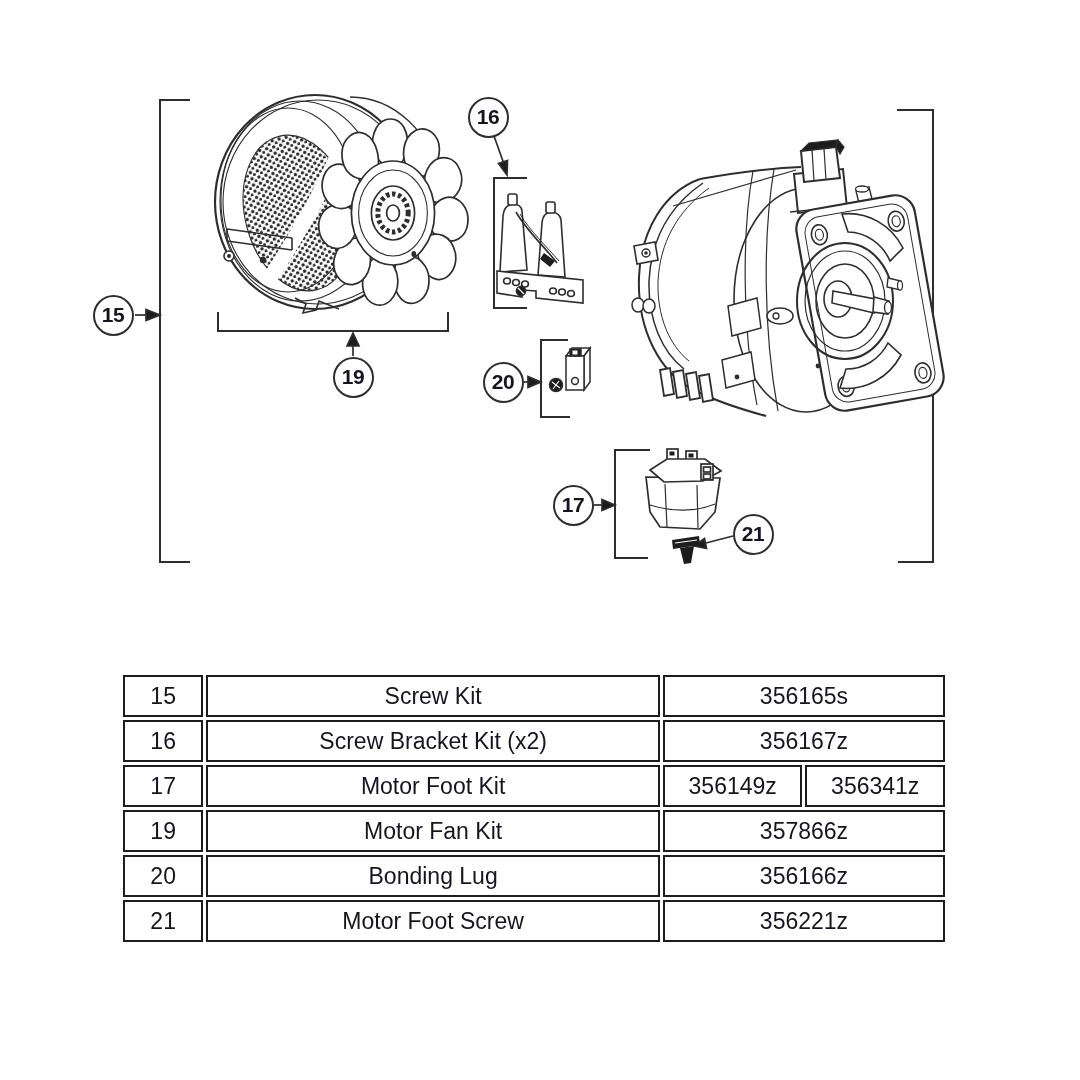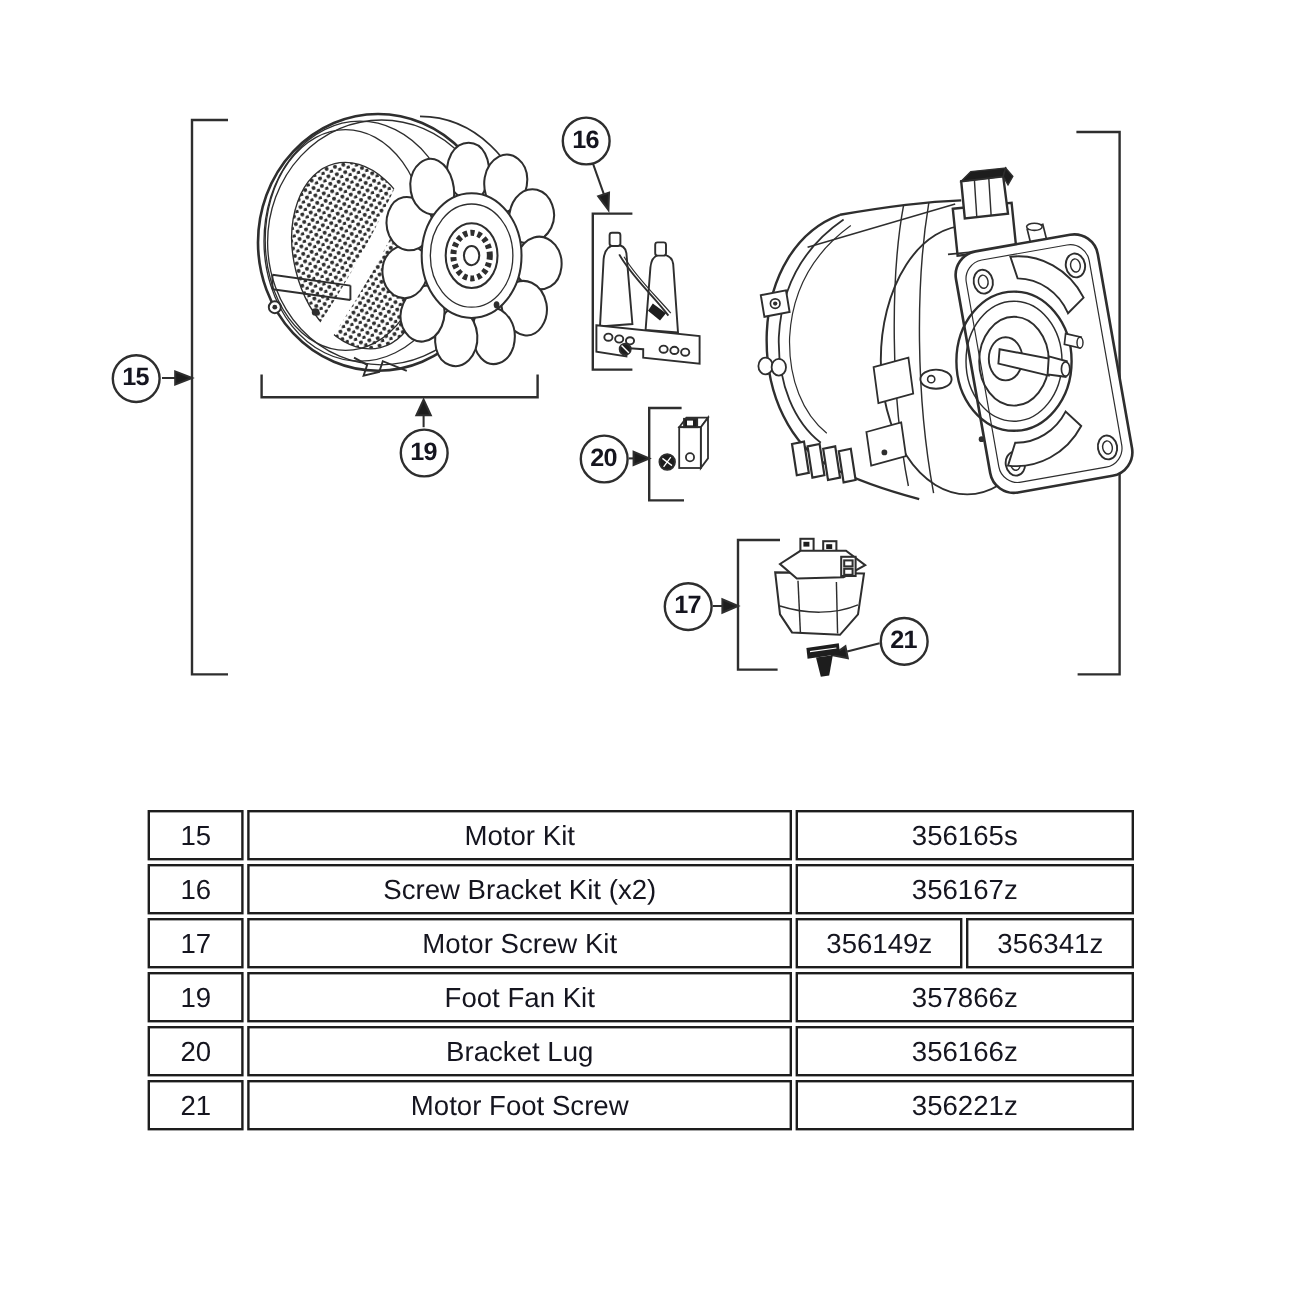--- a/index.html
+++ b/index.html
@@ -229,42 +229,42 @@
   <table class="parts-table">
     <colgroup>
         <col class="c-ref">
         <col class="c-desc">
         <col class="c-part">
         <col class="c-part">
       </colgroup>
     <tbody>
       <tr>
         <td>15</td>
-        <td>Motor Kit</td>
+        <td>Screw Kit</td>
         <td colspan="2">356165s</td>
       </tr>
       <tr>
         <td>16</td>
         <td>Screw Bracket Kit (x2)</td>
         <td colspan="2">356167z</td>
       </tr>
       <tr>
         <td>17</td>
-        <td>Motor Screw Kit</td>
+        <td>Motor Foot Kit</td>
         <td>356149z</td>
         <td>356341z</td>
       </tr>
       <tr>
         <td>19</td>
-        <td>Foot Fan Kit</td>
+        <td>Motor Fan Kit</td>
         <td colspan="2">357866z</td>
       </tr>
       <tr>
         <td>20</td>
-        <td>Bracket Lug</td>
+        <td>Bonding Lug</td>
         <td colspan="2">356166z</td>
       </tr>
       <tr>
         <td>21</td>
         <td>Motor Foot Screw</td>
         <td colspan="2">356221z</td>
       </tr>
     </tbody>
   </table>
 

